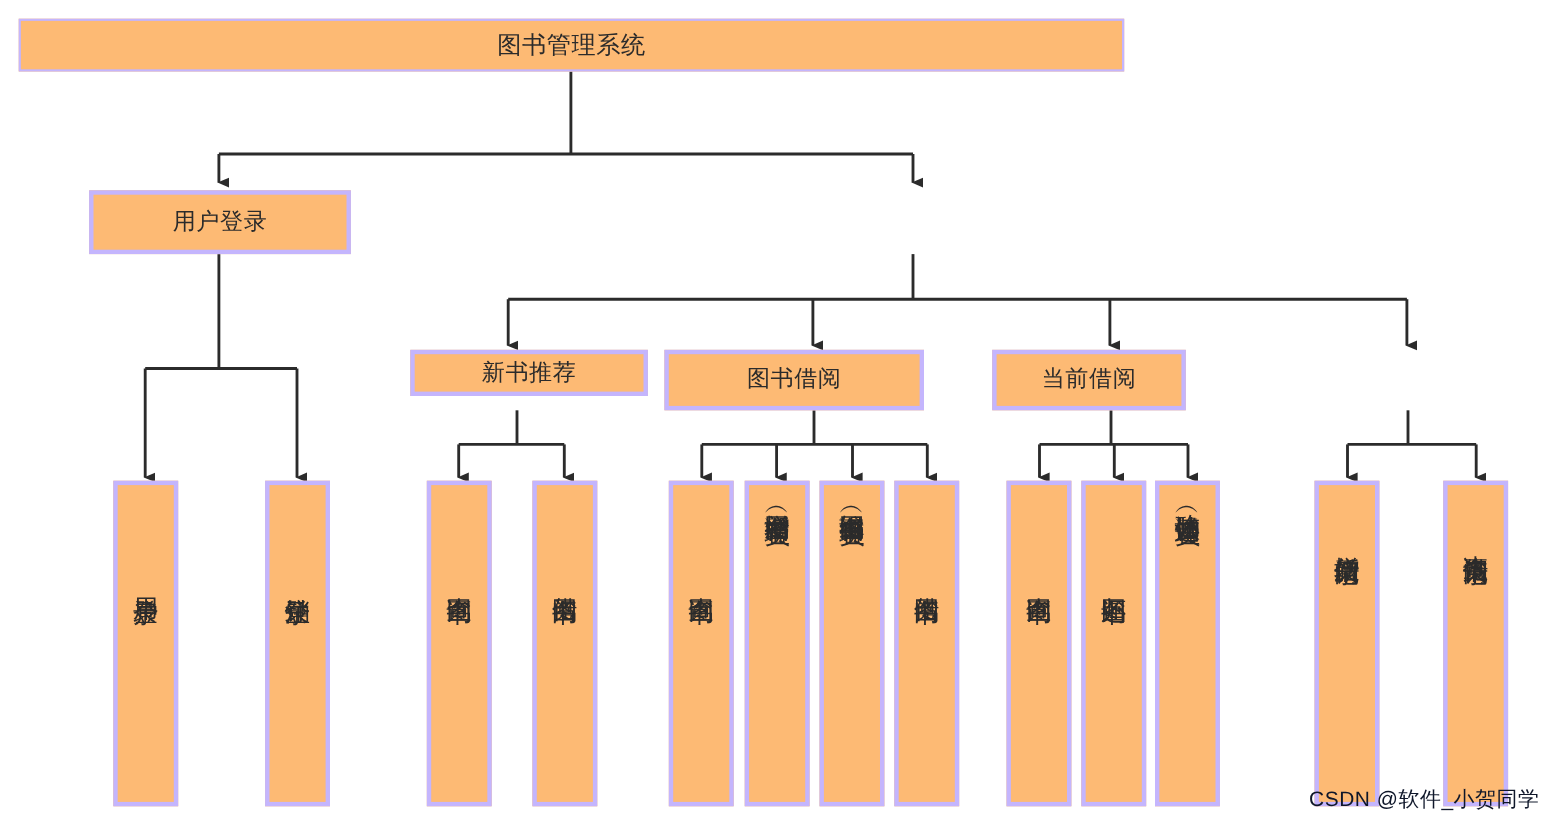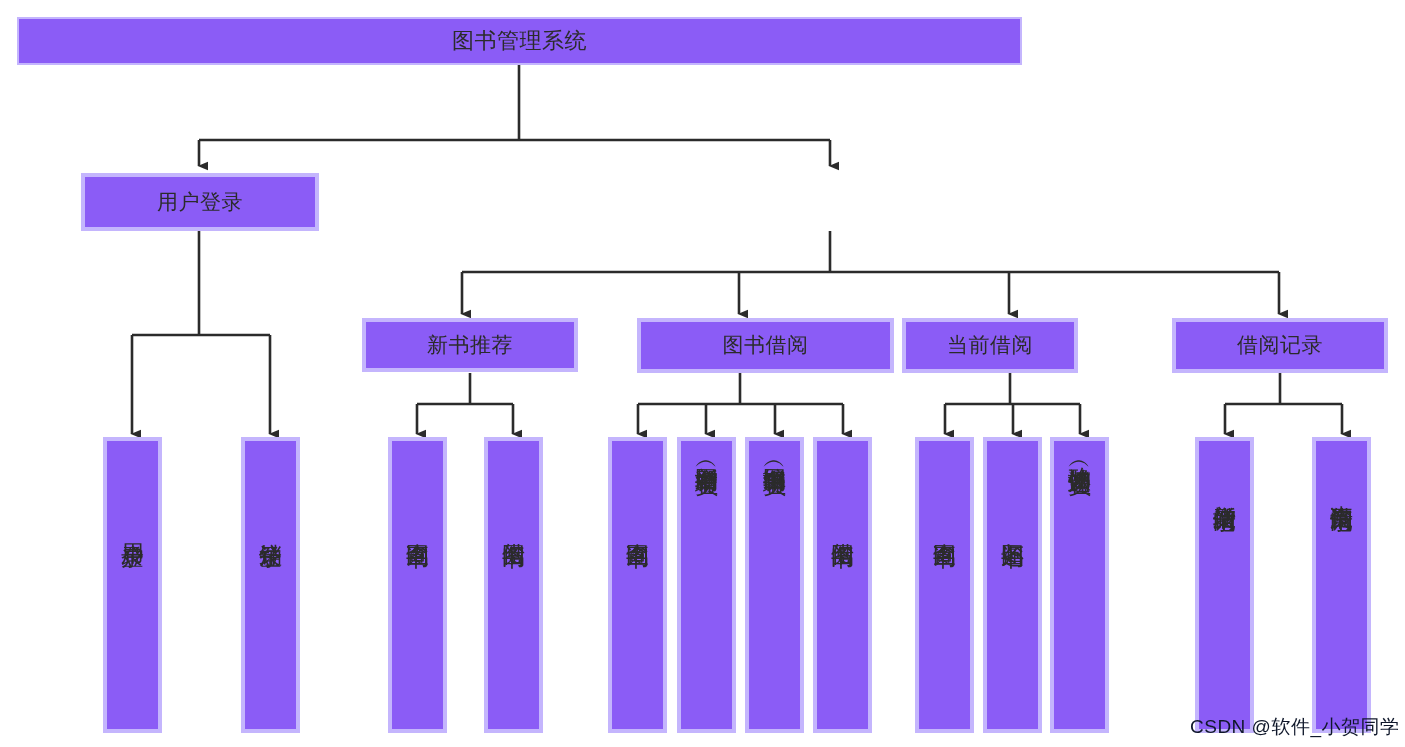--- a/index.html
+++ b/index.html
@@ -22,21 +22,21 @@
     position: absolute;
     left: 0;
     top: 0;
     width: 1405px;
     height: 747px;
     pointer-events: none;
   }
   .node {
     position: absolute;
     box-sizing: border-box;
-    background: #8b5cf6;
+    background: #fdba74;
     border: 4px solid #c4b5fd;
     display: flex;
     align-items: center;
     justify-content: center;
     color: #2b2b2b;
   }
   .node .label {
     display: block;
     text-align: center;
     line-height: 1.18;
@@ -130,35 +130,32 @@
 
   <div class="node horizontal root" style="left:17px; top:17px; width:1005px; height:48px;">
     <span class="label">图书管理系统</span>
   </div>
 
   <div class="node horizontal" style="left:81px; top:173px; width:238px; height:58px;">
     <span class="label">用户登录</span>
   </div>
 
 
-  <div class="node horizontal" style="left:362px; top:318px; width:216px; height:54px;">
+  <div class="node horizontal" style="left:373px; top:318px; width:216px; height:42px;">
     <span class="label">新书推荐</span>
   </div>
 
-  <div class="node horizontal" style="left:637px; top:318px; width:257px; height:55px;">
+  <div class="node horizontal" style="left:604px; top:318px; width:236px; height:55px;">
     <span class="label">图书借阅</span>
   </div>
 
   <div class="node horizontal" style="left:902px; top:318px; width:176px; height:55px;">
     <span class="label">当前借阅</span>
   </div>
 
-  <div class="node horizontal" style="left:1172px; top:318px; width:216px; height:55px;">
-    <span class="label">借阅记录</span>
-  </div>
 
   <div class="node vertical" style="left:103px; top:437px; width:59px; height:296px;">
     <span class="label" style="margin-top:84px;">用户登录</span>
   </div>
 
   <div class="node vertical" style="left:241px; top:437px; width:59px; height:296px;">
     <span class="label" style="margin-top:84px;">注销登录</span>
   </div>
 
   <div class="node vertical" style="left:388px; top:437px; width:59px; height:296px;">

